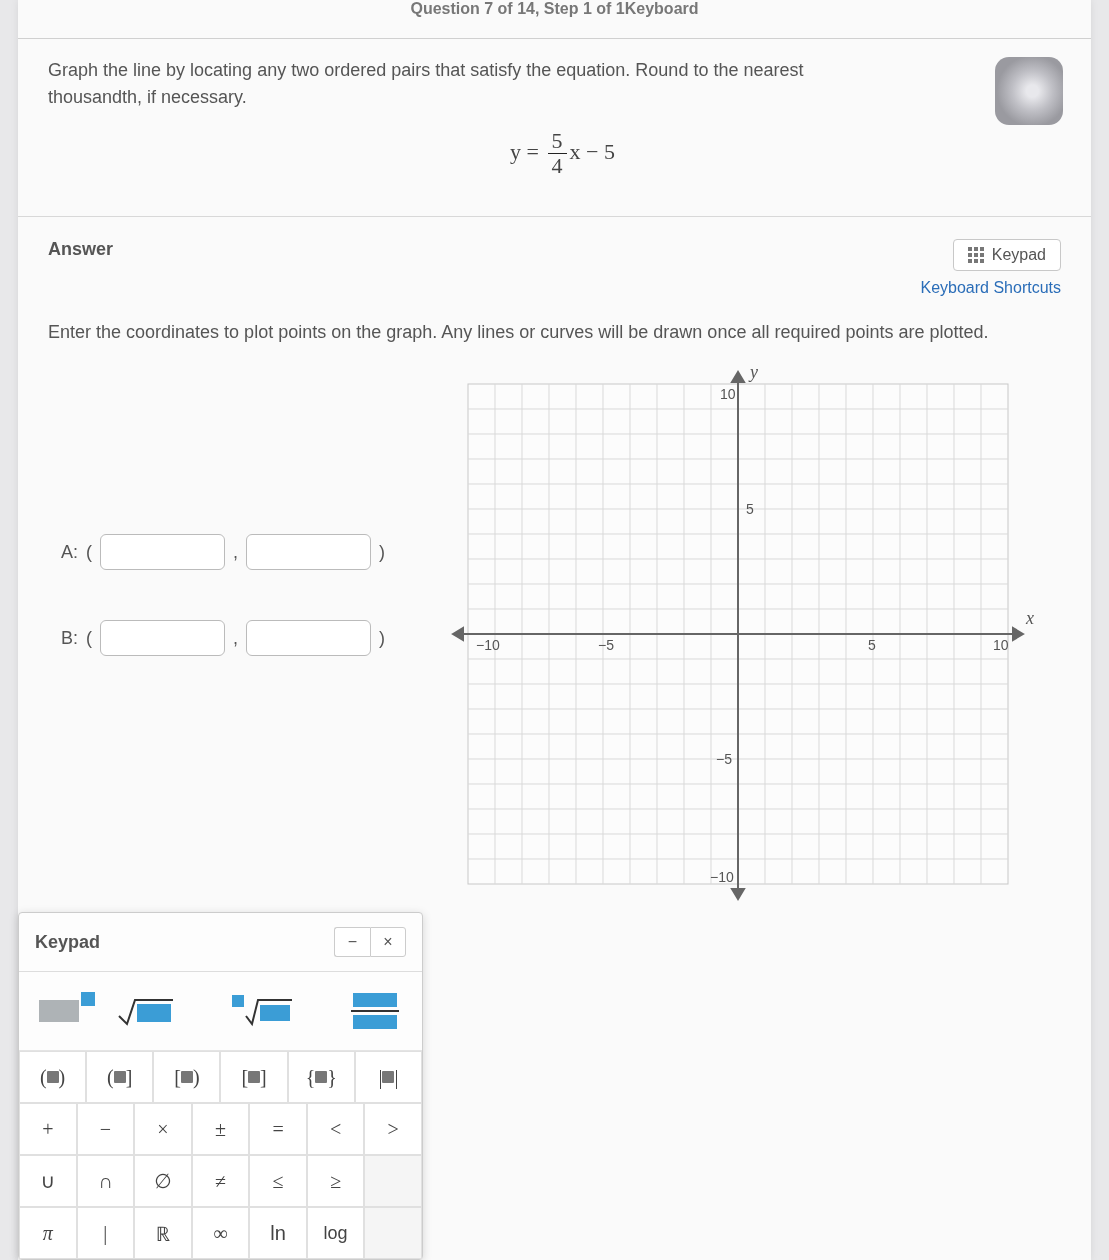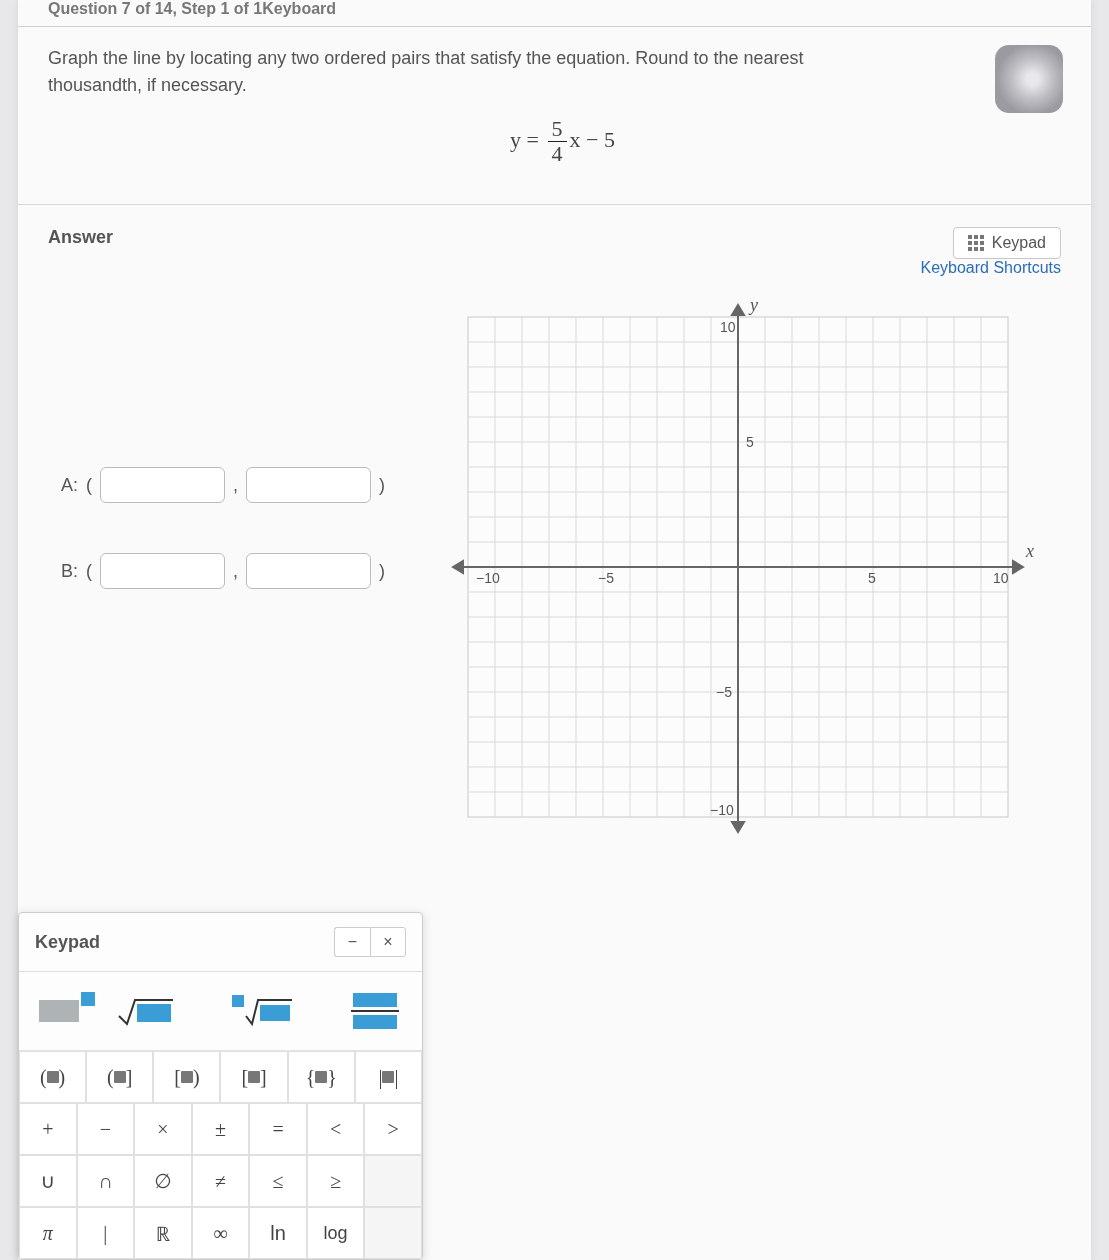--- a/index.html
+++ b/index.html
@@ -13,23 +13,23 @@
   .page {
     background: #fafafa;
     margin: 0 18px;
     min-height: 1260px;
     position: relative;
     padding: 0;
     box-shadow: 0 0 8px rgba(0,0,0,0.08);
   }
   .top-bar {
     border-bottom: 1px solid #d0d0d0;
-    padding: 0 30px 8px 30px;
+    padding: 0 30px 20px 30px;
     display: flex;
-    justify-content: flex-start;
+    justify-content: center;
     color: #777;
     font-weight: 600;
     font-size: 16px;
   }
   .question-block {
     padding: 18px 14px 30px 30px;
     position: relative;
   }
   .prompt { color: #555; line-height: 1.5; max-width: 820px;}
   .equation { text-align: center; margin: 18px 0 8px 0; font-family: "Times New Roman", serif; font-size: 22px; }
@@ -59,21 +59,21 @@
       linear-gradient(#777,#777) 0 0/4px 4px no-repeat,
       linear-gradient(#777,#777) 6px 0/4px 4px no-repeat,
       linear-gradient(#777,#777) 12px 0/4px 4px no-repeat,
       linear-gradient(#777,#777) 0 6px/4px 4px no-repeat,
       linear-gradient(#777,#777) 6px 6px/4px 4px no-repeat,
       linear-gradient(#777,#777) 12px 6px/4px 4px no-repeat,
       linear-gradient(#777,#777) 0 12px/4px 4px no-repeat,
       linear-gradient(#777,#777) 6px 12px/4px 4px no-repeat,
       linear-gradient(#777,#777) 12px 12px/4px 4px no-repeat;
   }
-  .shortcut-link { color:#2a6db8; font-size:16px;}
+  .shortcut-link { color:#2a6db8; margin-top:8px; font-size:16px;}
   .instructions { padding: 12px 30px 8px 30px; color:#555; line-height:1.5;}
   .work-area { display:flex; padding: 0 30px 0 30px; gap: 10px; align-items:flex-start;}
   .inputs-col { flex: 0 0 380px; padding-top: 180px;}
   .point-row { display:flex; align-items:center; gap:8px; margin-bottom: 50px; color:#555; font-size:18px;}
   .point-row .lbl { width: 30px; text-align:right;}
   .coord-input {
     width: 125px; height: 36px; border:1px solid #bbb; border-radius:6px;
     background:#fff;
   }
   .graph-wrap { flex:1; position:relative; height: 560px;}
@@ -150,20 +150,21 @@
     <div class="answer-label">Answer</div>
     <div class="right-links">
       <div class="keypad-btn">
         <span class="grid-icon"></span>
         <span>Keypad</span>
       </div>
       <div class="shortcut-link">Keyboard Shortcuts</div>
     </div>
   </div>
 
+  <p class="instructions">Enter the coordinates to plot points on the graph. Any lines or curves will be drawn once all required points are plotted.</p>
 
   <div class="work-area">
     <div class="inputs-col">
       <div class="point-row">
         <span class="lbl">A:</span>
         <span>(</span>
         <span class="coord-input"></span>
         <span>,</span>
         <span class="coord-input"></span>
         <span>)</span>

